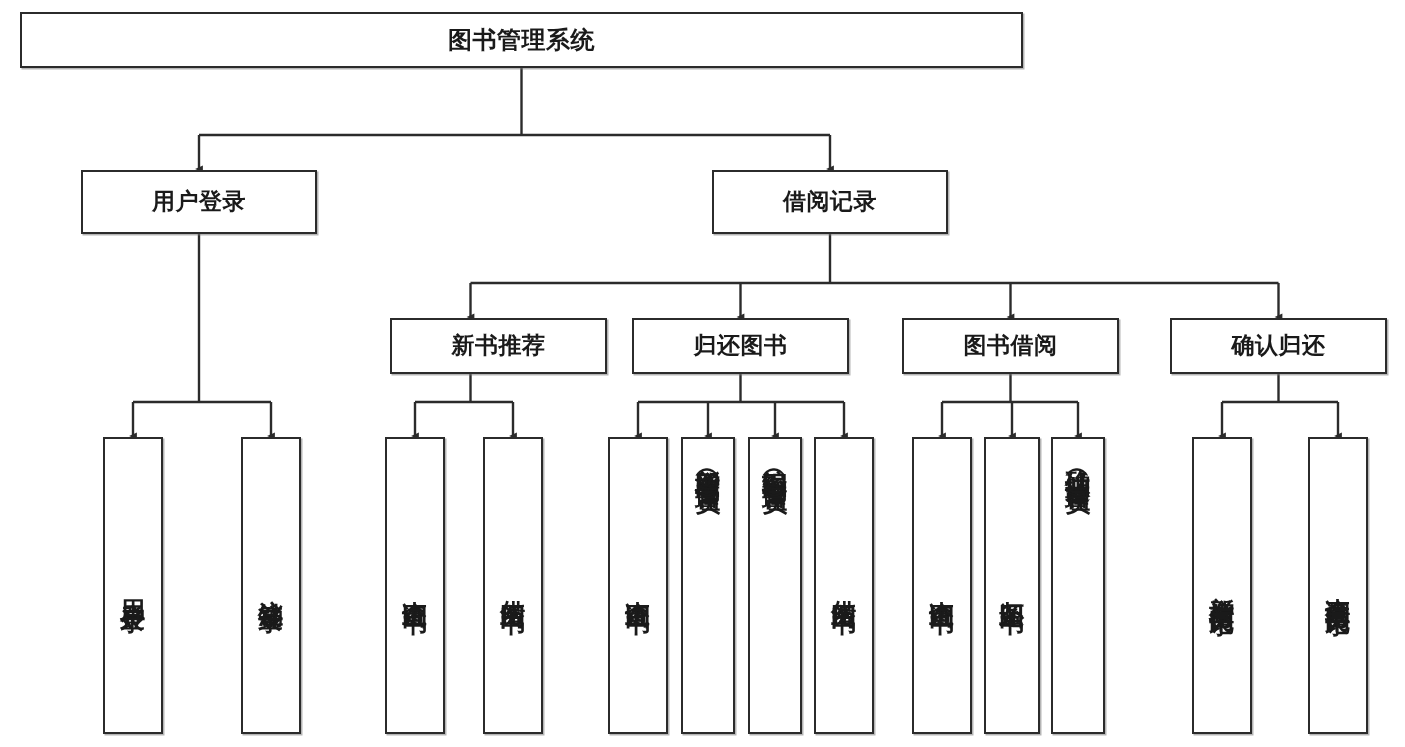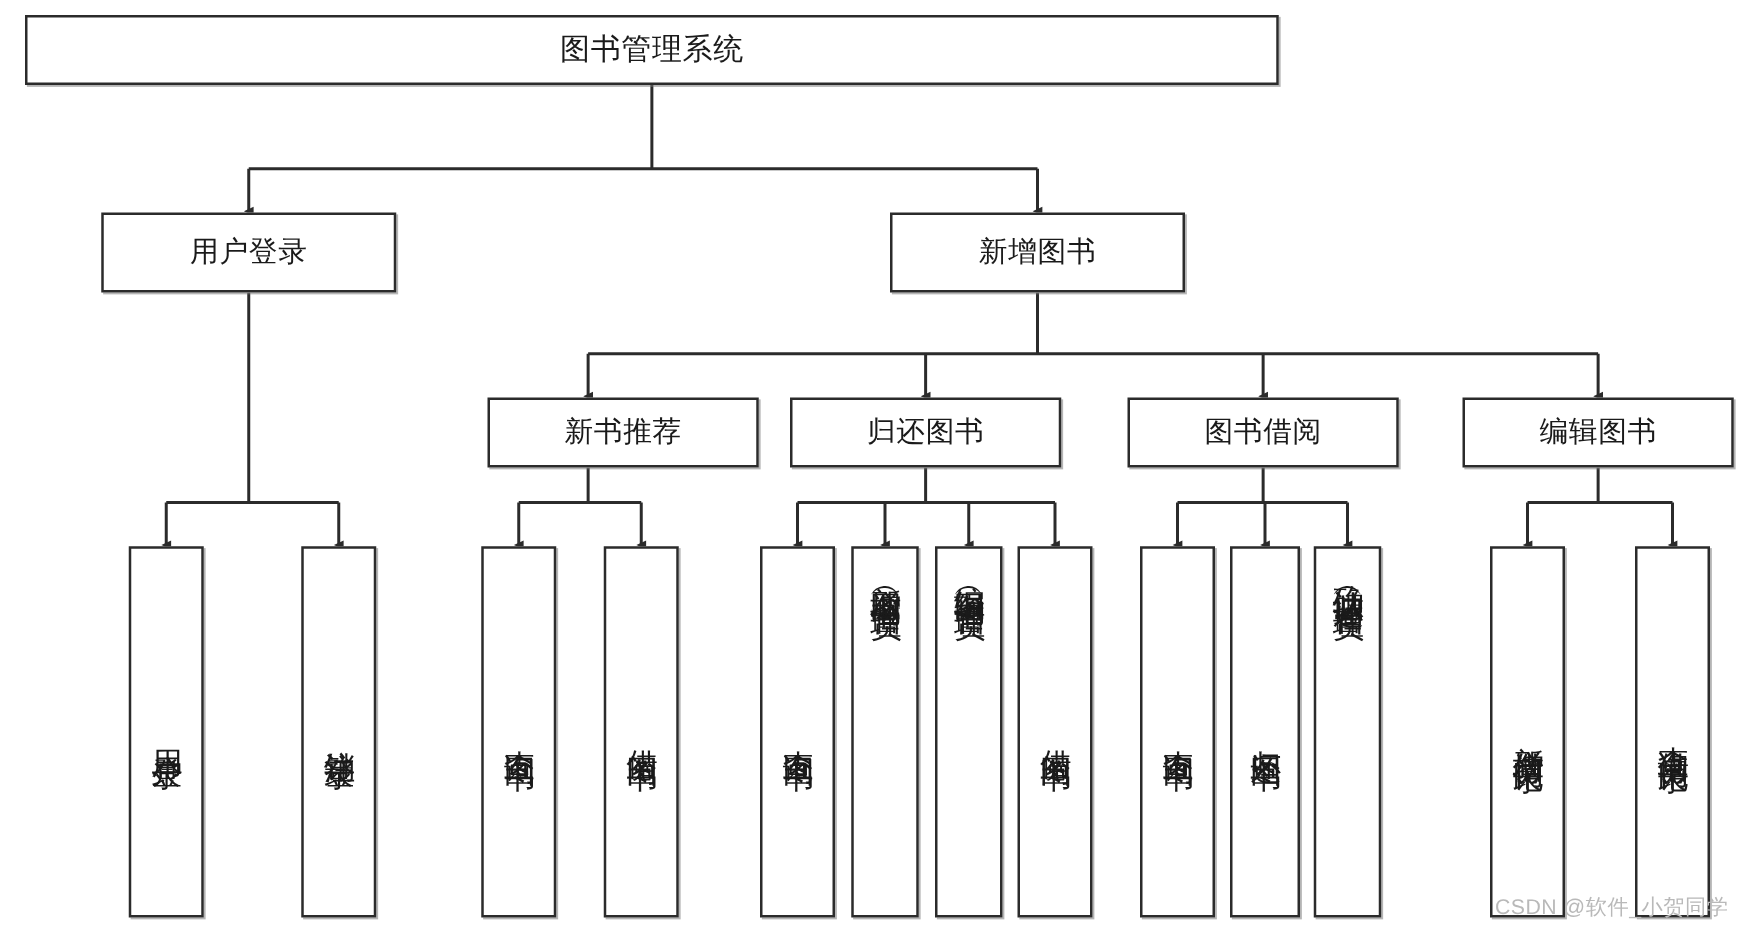--- a/index.html
+++ b/index.html
@@ -34,20 +34,21 @@
     display: flex;
     align-items: center;
     justify-content: center;
     color: #1a1a1a;
   }
   .node-label {
     display: block;
     text-align: center;
     line-height: 1.18;
     white-space: pre;
+    font-weight: bold;
   }
   
   .node.horiz .node-label {
     font-size: 23px;
     letter-spacing: 0.5px;
   }
   .node.root .node-label {
     font-size: 24px;
   }
   
@@ -125,33 +126,33 @@
   </svg>
 
   <div id="node-layer">
       <div class="node horiz root" style="left: 20px; top: 12px; width: 1003px; height: 56px;">
         <span class="node-label">图书管理系统</span>
       </div>
       <div class="node horiz" style="left: 81px; top: 170px; width: 236px; height: 64px;">
         <span class="node-label">用户登录</span>
       </div>
       <div class="node horiz" style="left: 712px; top: 170px; width: 236px; height: 64px;">
-        <span class="node-label">新增图书</span>
+        <span class="node-label">借阅记录</span>
       </div>
       <div class="node horiz" style="left: 362px; top: 318px; width: 217px; height: 56px; margin-left: 28px;">
         <span class="node-label">新书推荐</span>
       </div>
       <div class="node horiz" style="left: 632px; top: 318px; width: 217px; height: 56px;">
         <span class="node-label">归还图书</span>
       </div>
       <div class="node horiz" style="left: 902px; top: 318px; width: 217px; height: 56px;">
         <span class="node-label">图书借阅</span>
       </div>
       <div class="node horiz" style="left: 1170px; top: 318px; width: 217px; height: 56px;">
-        <span class="node-label">编辑图书</span>
+        <span class="node-label">确认归还</span>
       </div>
       <div class="node vert center-text" style="left: 103px; top: 437px; width: 60px; height: 297px;">
         <span class="node-label">用户登录</span>
       </div>
       <div class="node vert center-text" style="left: 241px; top: 437px; width: 60px; height: 297px;">
         <span class="node-label">注销登录</span>
       </div>
       <div class="node vert center-text" style="left: 385px; top: 437px; width: 60px; height: 297px;">
         <span class="node-label">查询图书</span>
       </div>
@@ -180,14 +181,13 @@
         <span class="node-label">确认归还（管理员）</span>
       </div>
       <div class="node vert center-text" style="left: 1192px; top: 437px; width: 60px; height: 297px;">
         <span class="node-label">新增借阅记录</span>
       </div>
       <div class="node vert center-text" style="left: 1308px; top: 437px; width: 60px; height: 297px;">
         <span class="node-label">查询借阅记录</span>
       </div>
     </div>
 
-  <div class="watermark" style="left:1196px; top:714px;">CSDN @软件_小贺同学</div>
 </div>
 
 </body></html>

